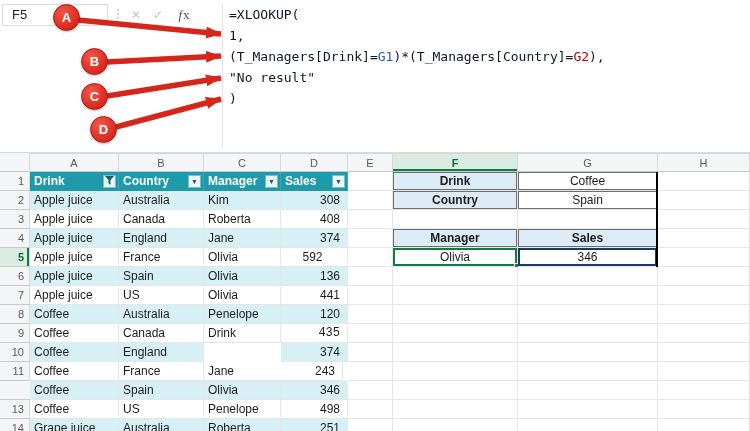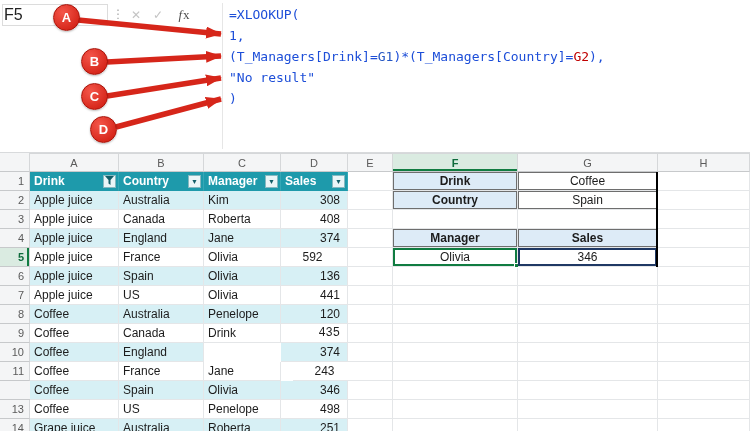--- a/index.html
+++ b/index.html
@@ -4,32 +4,32 @@
 <style>
   *{margin:0;padding:0;box-sizing:border-box}
   html,body{width:750px;height:431px;overflow:hidden;background:#fff;
     font-family:"Liberation Sans",sans-serif}
   .app{position:relative;width:750px;height:431px;background:#fff;overflow:hidden}
 
   
   .fbar{position:absolute;left:0;top:0;width:750px;height:153px;background:#fff;
         border-bottom:1px solid #D8DADC}
   .name-box{position:absolute;left:2px;top:4px;width:106px;height:22px;
-        border:1px solid #DCDCDC;font-size:16px;color:#222;line-height:20px;padding-left:1px}
+        border:1px solid #DCDCDC;font-size:13px;color:#222;line-height:20px;padding-left:9px}
   .drag-dots{position:absolute;left:112px;top:7px;color:#A8A8A8;font-size:12px;letter-spacing:-1px}
   .fbtn{position:absolute;top:6px;width:18px;height:18px;text-align:center;line-height:18px;font-size:12px;cursor:default}
   .fbtn.cancel{left:127px;color:#C4C4C4}
   .fbtn.enter{left:149px;color:#C4C4C4}
   .fbtn.fx{left:171px;width:26px;color:#4E4E4E;font-size:13px;font-family:"Liberation Serif",serif}
   .fbtn.fx i{font-style:italic;margin-right:1px}
   .fsep{position:absolute;left:222px;top:3px;height:146px;border-left:1px solid #E6E6E6}
   .formula{position:absolute;left:229px;top:4px;right:4px;
         font-family:"DejaVu Sans Mono",monospace;font-size:13px;color:#1B1B1B}
   .fline{height:21px;line-height:21px;white-space:pre}
-  .seg-d{color:#1d4ed8}
+  .seg-d{color:#0f172a}
   .seg-r1{color:#2456C4}
   .seg-r2{color:#C00000}
   .arrows{position:absolute;left:0;top:0;width:750px;height:153px;pointer-events:none;z-index:4}
   .badge{position:absolute;width:27px;height:27px;border-radius:50%;
         background:radial-gradient(circle at 35% 30%,#F4564A,#D6261A 75%);
         border:1px solid #A81309;color:#fff;font-weight:bold;font-size:13px;
         text-align:center;line-height:25px;z-index:5;box-shadow:0 1px 2px rgba(0,0,0,.25)}
 
   
   .grid{position:absolute;left:0;top:153px;width:750px;height:278px;overflow:hidden;background:#fff}
@@ -200,21 +200,21 @@
       <div class="cell band" style="left: 30px; top: 190px; width: 89px; height: 19px;">Coffee</div>
       <div class="cell band" style="left: 119px; top: 190px; width: 85px; height: 19px;">England</div>
       <div class="cell band num" style="left: 281px; top: 190px; width: 67px; height: 19px;">374</div>
       <div class="cell" style="left: 348px; top: 190px; width: 45px; height: 19px;"></div>
       <div class="cell" style="left: 393px; top: 190px; width: 125px; height: 19px;"></div>
       <div class="cell" style="left: 518px; top: 190px; width: 140px; height: 19px;"></div>
       <div class="cell" style="left: 658px; top: 190px; width: 92px; height: 19px;"></div>
       <div class="cell" style="left: 30px; top: 209px; width: 89px; height: 19px;">Coffee</div>
       <div class="cell" style="left: 119px; top: 209px; width: 85px; height: 19px;">France</div>
       <div class="cell" style="left: 204px; top: 209px; width: 77px; height: 19px;">Jane</div>
-      <div class="cell num" style="left: 293px; top: 209px; width: 67px; height: 19px; text-align: center;">243</div>
+      <div class="cell num" style="left: 276px; top: 209px; width: 67px; height: 19px;">243</div>
       <div class="cell" style="left: 348px; top: 209px; width: 45px; height: 19px;"></div>
       <div class="cell" style="left: 393px; top: 209px; width: 125px; height: 19px;"></div>
       <div class="cell" style="left: 518px; top: 209px; width: 140px; height: 19px;"></div>
       <div class="cell" style="left: 658px; top: 209px; width: 92px; height: 19px;"></div>
       <div class="cell band" style="left: 30px; top: 228px; width: 89px; height: 19px;">Coffee</div>
       <div class="cell band" style="left: 119px; top: 228px; width: 85px; height: 19px;">Spain</div>
       <div class="cell band" style="left: 204px; top: 228px; width: 77px; height: 19px;">Olivia</div>
       <div class="cell band num" style="left: 281px; top: 228px; width: 67px; height: 19px;">346</div>
       <div class="cell" style="left: 348px; top: 228px; width: 45px; height: 19px;"></div>
       <div class="cell" style="left: 393px; top: 228px; width: 125px; height: 19px;"></div>

